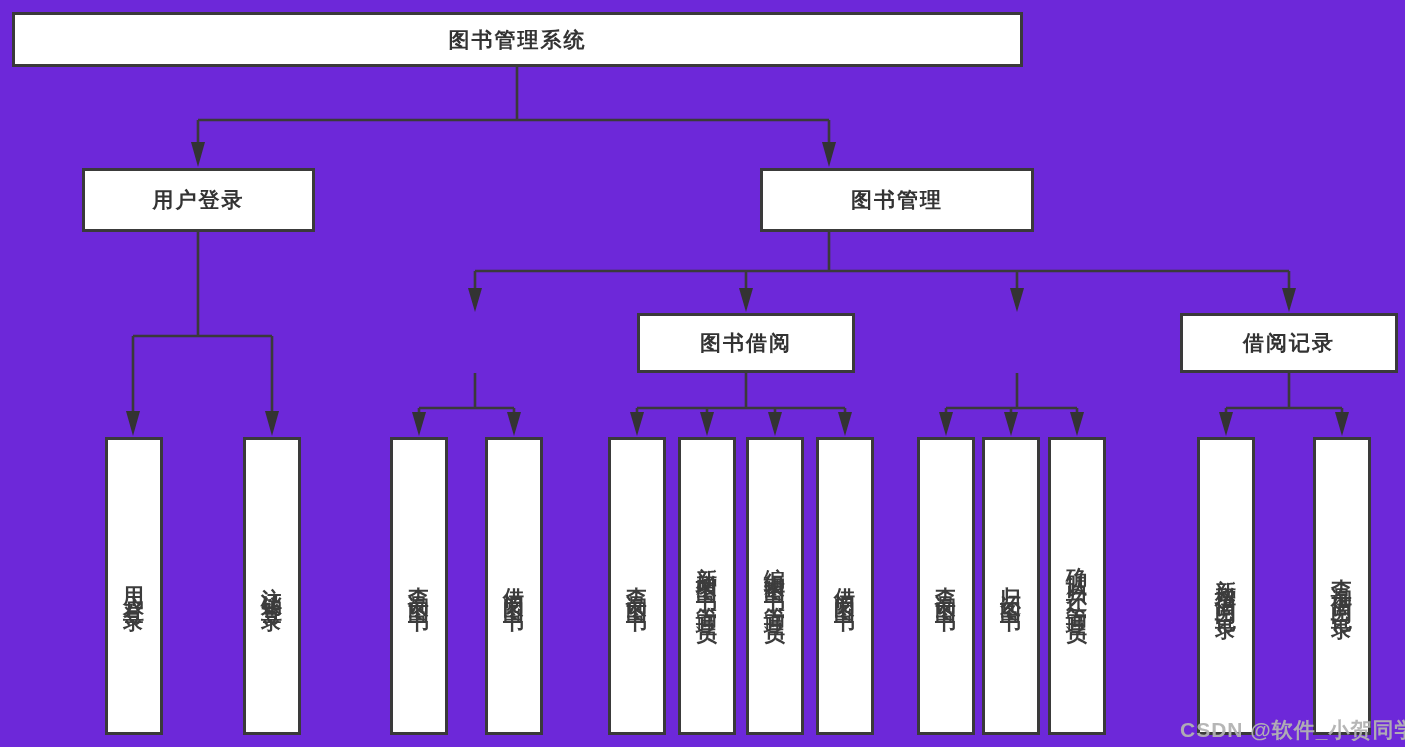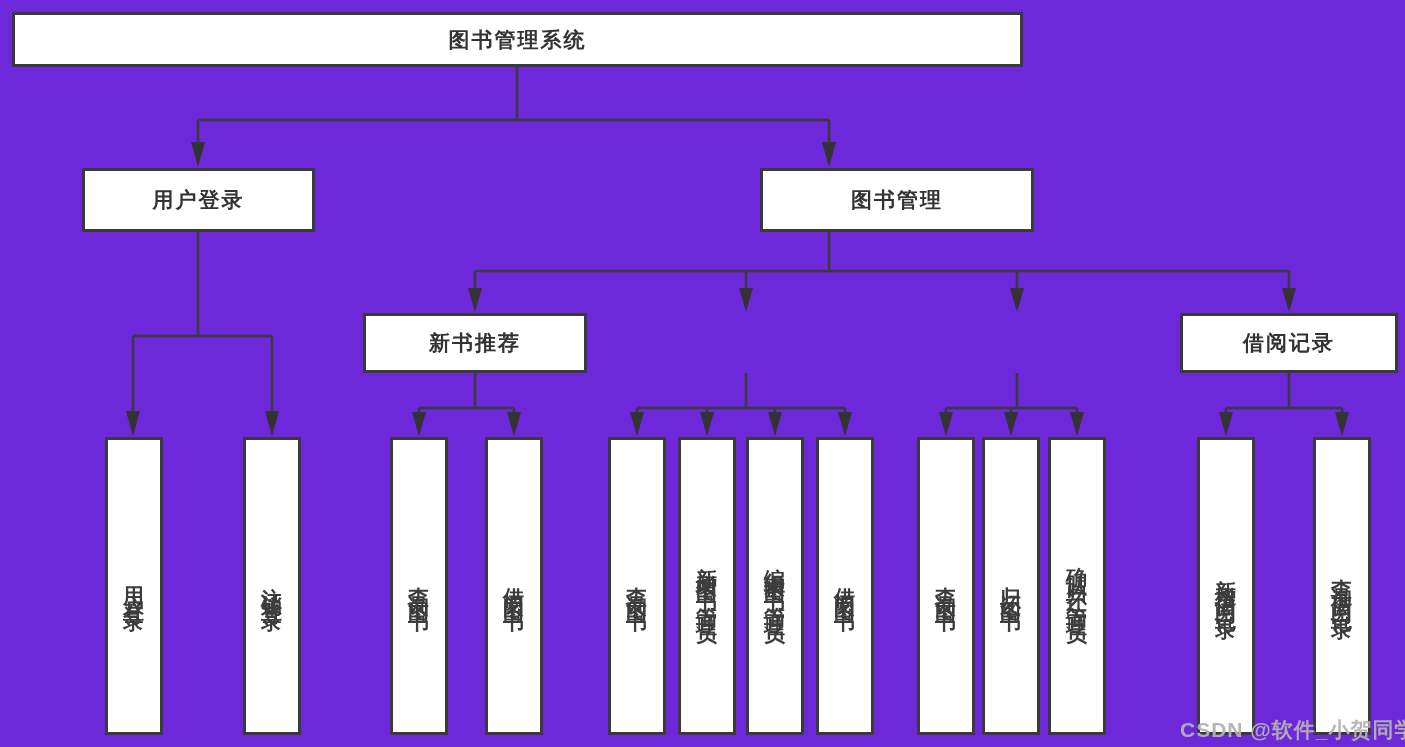--- a/index.html
+++ b/index.html
@@ -102,21 +102,21 @@
       <polygon class="a" points="1219,412 1233,412 1226,436"></polygon>
       <polygon class="a" points="1335,412 1349,412 1342,436"></polygon>
     </g>
   </svg>
 
   <div class="node n-root">图书管理系统</div>
 
   <div class="node n-user-login">用户登录</div>
   <div class="node n-book-mgmt">图书管理</div>
 
-  <div class="node n-new-book">新书推荐</div>
+  <div class="node n-borrowing">图书借阅</div>
   <div class="node n-records">借阅记录</div>
 
   <div class="leaf lf lf-ul-login">用户登录</div>
   <div class="leaf lf lf-ul-logout">注销登录</div>
 
   <div class="leaf lf lf-nbr-query">查询图书</div>
   <div class="leaf lf lf-nbr-borrow">借阅图书</div>
 
   <div class="leaf lf lf-bb-query">查询图书</div>
   <div class="leaf lf lf-bb-add">新增图书（管理员）</div>

